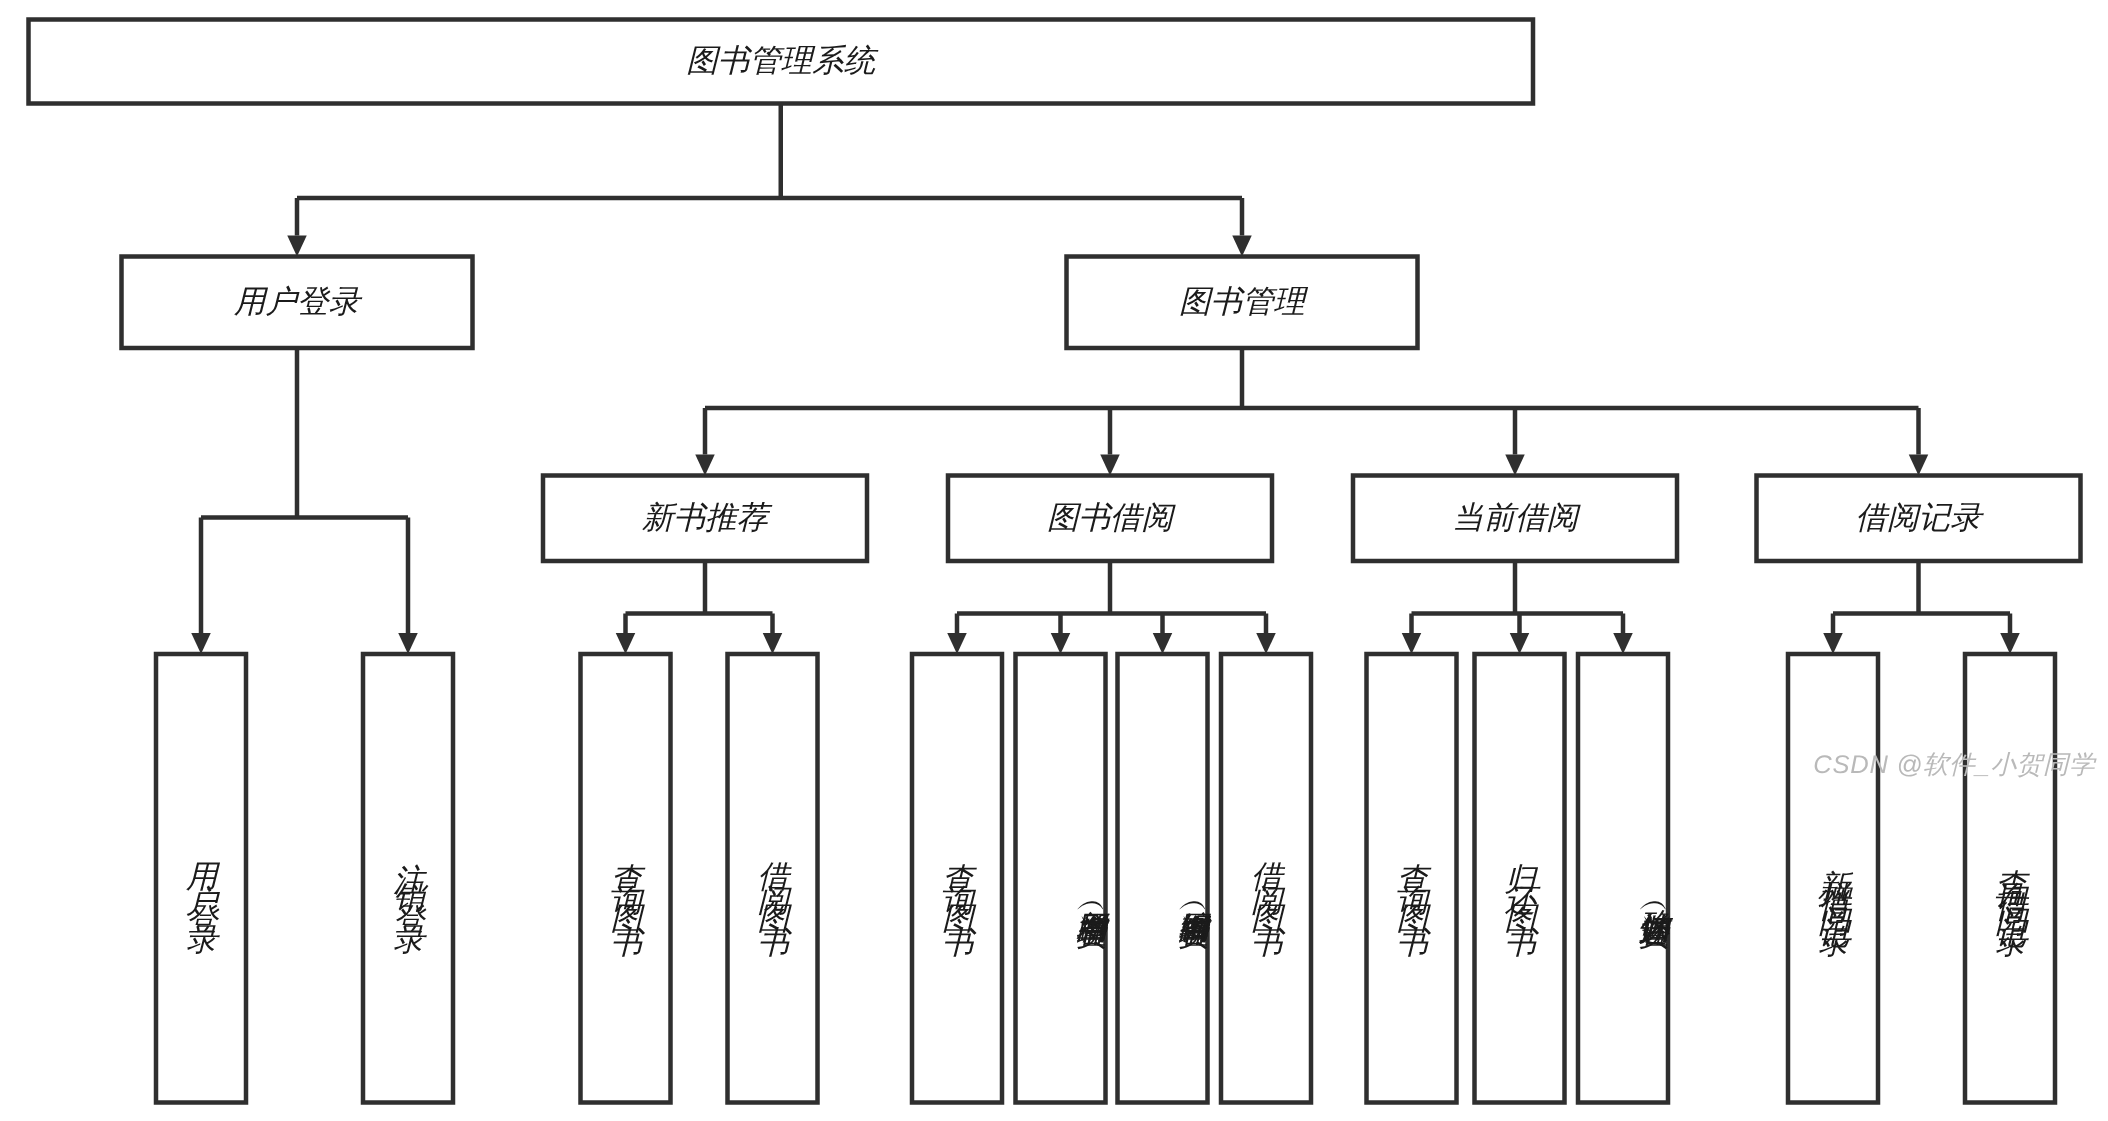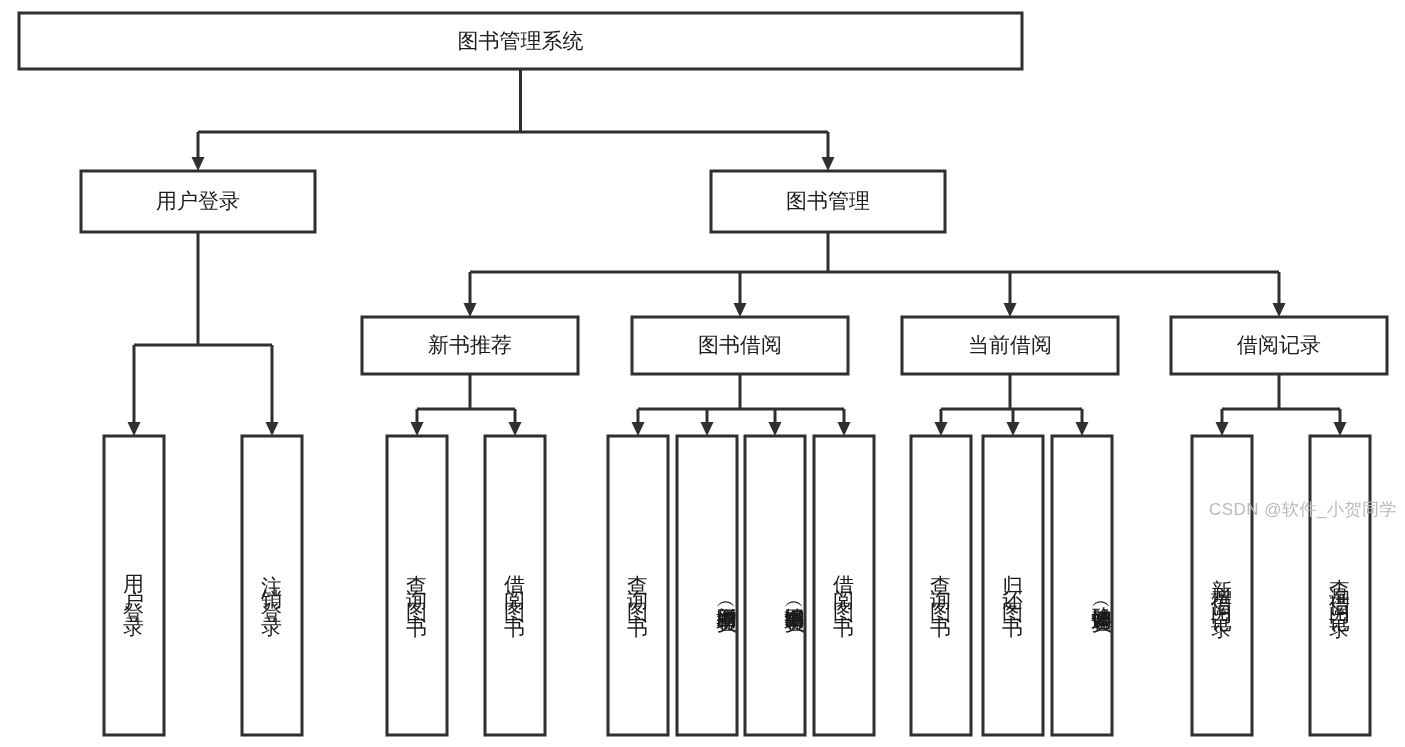--- a/index.html
+++ b/index.html
@@ -10,20 +10,21 @@
   body {
     width: 1405px;
     height: 747px;
     font-family: "Liberation Sans", "DejaVu Sans", sans-serif;
     overflow: hidden;
   }
   #diagram-root {
     position: relative;
     width: 1405px;
     height: 527px;
+    font-style: italic;
   }
   svg#flow {
     position: absolute;
     left: 0;
     top: 0;
     width: 1405px;
     height: 747px;
   }
   .node-rect {
     fill: #ffffff;

